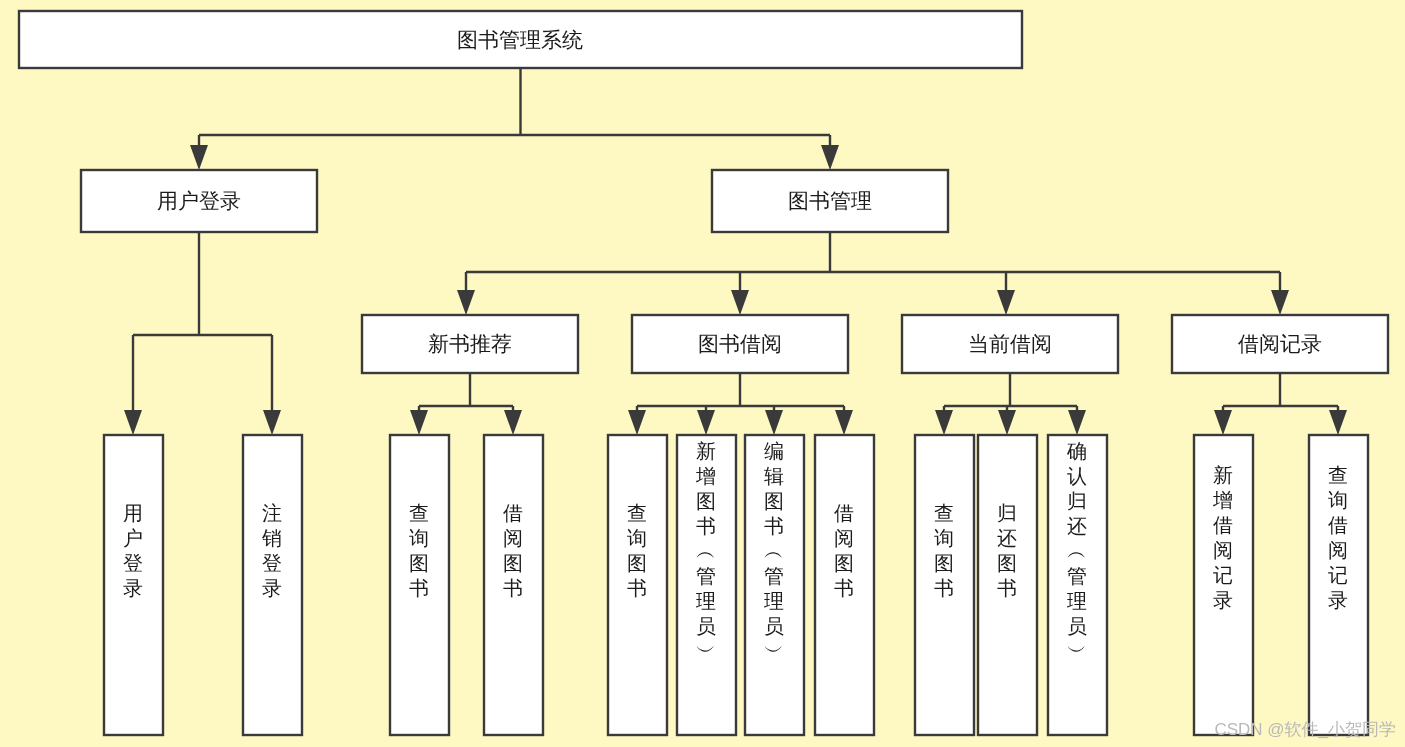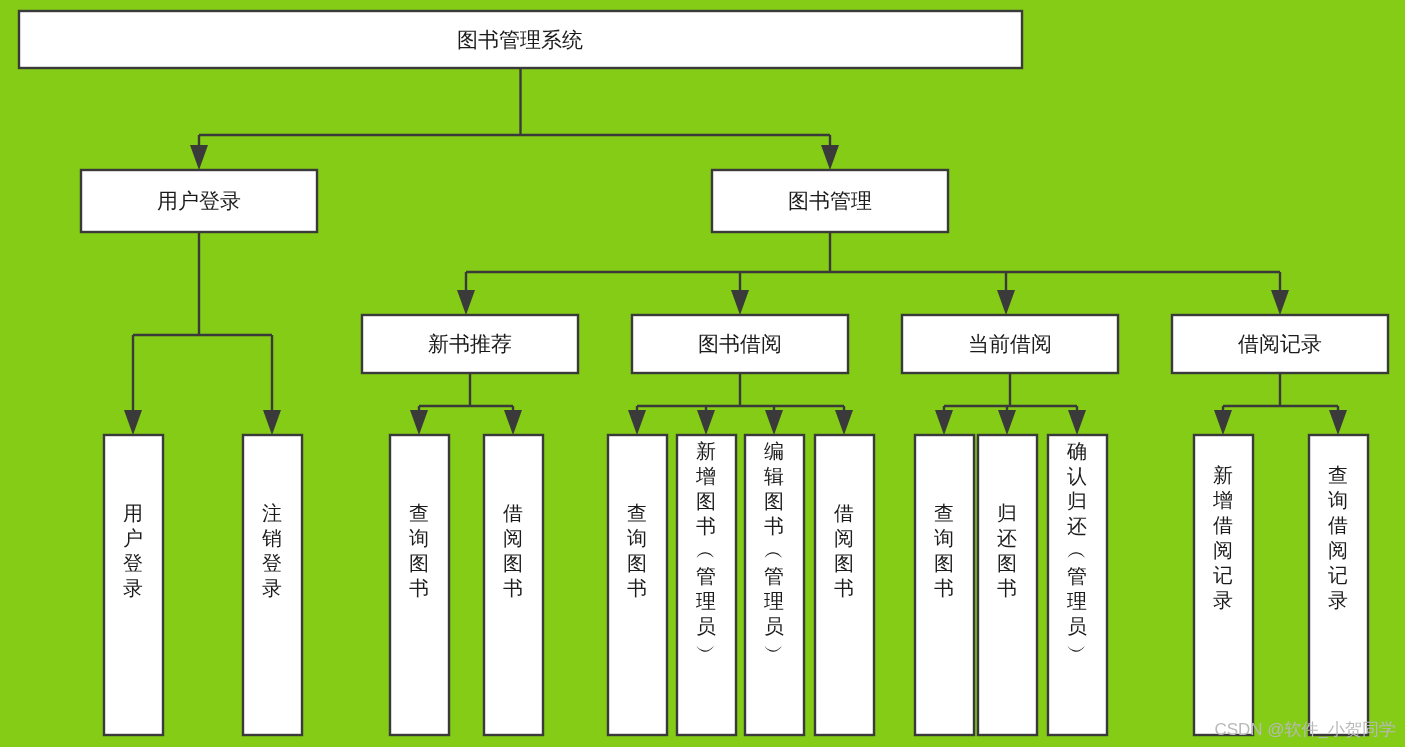--- a/index.html
+++ b/index.html
@@ -11,21 +11,21 @@
   body {
     width: 1405px;
     height: 747px;
     overflow: hidden;
     font-family: "Liberation Sans", "DejaVu Sans", sans-serif;
   }
   #diagram-root {
     position: relative;
     width: 1405px;
     height: 747px;
-    background: #84cc16;
+    background: #fef9c3;
   }
   svg#flow-svg {
     position: absolute;
     left: 0;
     top: 0;
     width: 1405px;
     height: 747px;
     display: block;
   }
   .node-box {

